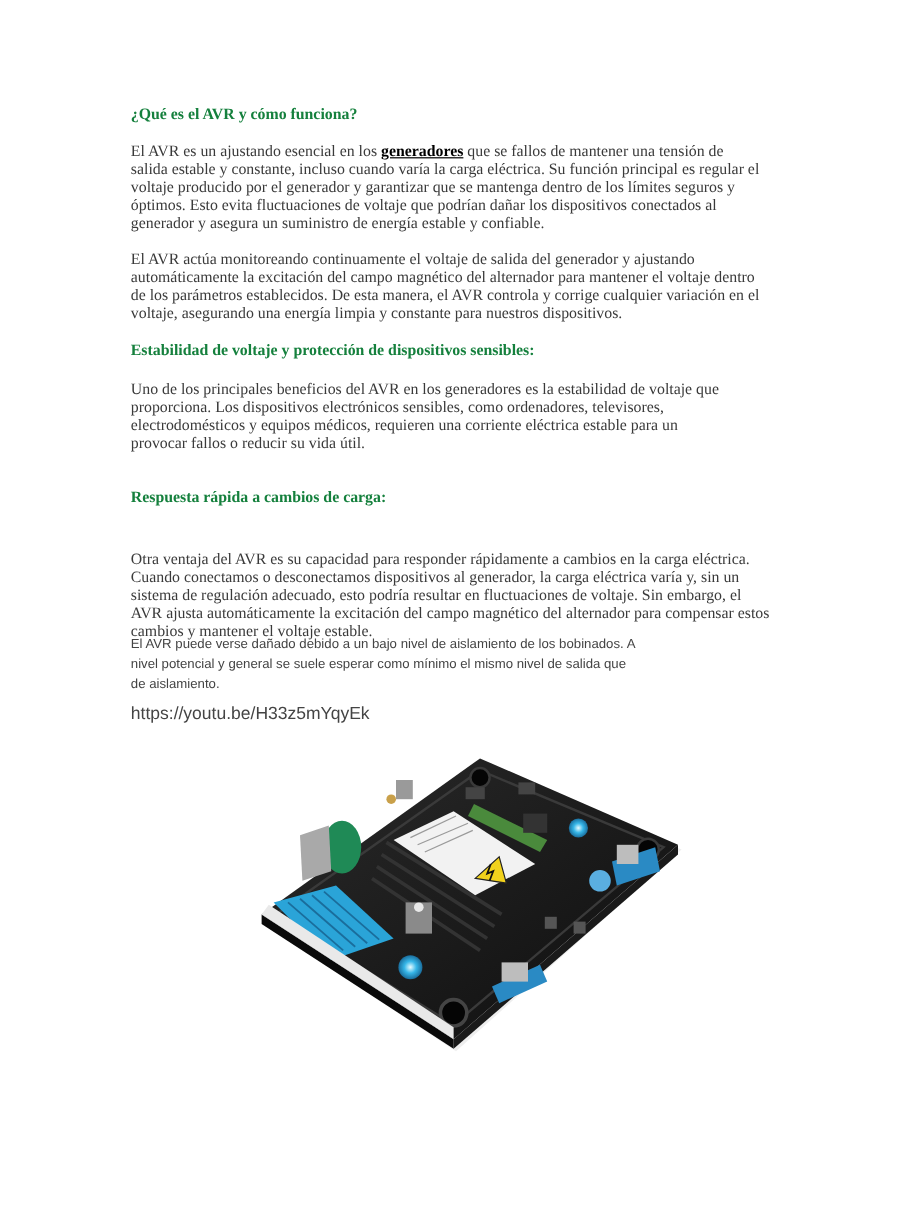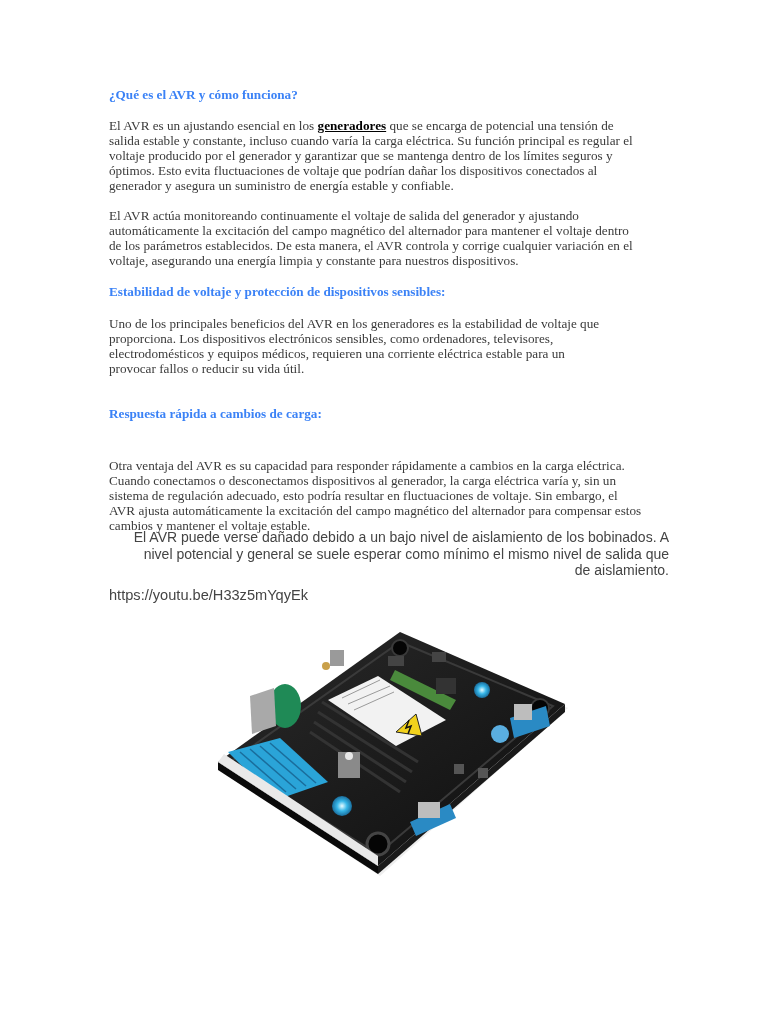--- a/index.html
+++ b/index.html
@@ -1,36 +1,36 @@
 <!DOCTYPE html>
 <html><head>
 <meta charset="utf-8">
 <style>
   html, body { margin: 0; padding: 0; background: #ffffff; }
   body { width: 768px; height: 1024px; position: relative; overflow: hidden; }
   .page { position: absolute; left: 0; top: 0; width: 768px; height: 1024px; background: #ffffff; }
   .serif { font-family: "Liberation Serif", "DejaVu Serif", serif; color: #3a3a3a; font-size: 13.2px; line-height: 15px; }
-  .heading { position: absolute; left: 109px; font-family: "Liberation Serif", "DejaVu Serif", serif; font-weight: bold; color: #3b82f6; font-size: 13.2px; line-height: 15px; white-space: nowrap; }
+  .heading { position: absolute; left: 109px; font-family: "Liberation Serif", "DejaVu Serif", serif; font-weight: bold; color: #15803d; font-size: 13.2px; line-height: 15px; white-space: nowrap; }
   .para { position: absolute; left: 109px; width: 560px; }
   .para .ln { display: block; white-space: nowrap; }
   .link-inline { color: #000000; font-weight: bold; text-decoration: underline; }
-  .sans { font-family: "Liberation Sans", "DejaVu Sans", sans-serif; color: #444444; font-size: 14px; line-height: 16.5px; text-align: right; }
+  .sans { font-family: "Liberation Sans", "DejaVu Sans", sans-serif; color: #444444; font-size: 11px; line-height: 16.5px; }
   .sans .ln { display: block; white-space: nowrap; }
   .url { position: absolute; left: 109px; top: 587px; font-family: "Liberation Sans", "DejaVu Sans", sans-serif; color: #444444; font-size: 14.6px; line-height: 16px; white-space: nowrap; text-align: right; }
   .figure { position: absolute; left: 210px; top: 622px; width: 370px; height: 260px; }
 </style>
 </head>
 <body>
 
 <div class="page">
 
   <div class="heading" style="top:87px;">¿Qué es el AVR y cómo funciona?</div>
 
   <div class="para serif" style="top:118px;">
-    <span class="ln"><span>El AVR es un ajustando esencial en los </span><a class="link-inline">generadores</a><span> que se encarga de potencial una tensión de</span></span>
+    <span class="ln"><span>El AVR es un ajustando esencial en los </span><a class="link-inline">generadores</a><span> que se fallos de mantener una tensión de</span></span>
     <span class="ln">salida estable y constante, incluso cuando varía la carga eléctrica. Su función principal es regular el</span>
     <span class="ln">voltaje producido por el generador y garantizar que se mantenga dentro de los límites seguros y</span>
     <span class="ln">óptimos. Esto evita fluctuaciones de voltaje que podrían dañar los dispositivos conectados al</span>
     <span class="ln">generador y asegura un suministro de energía estable y confiable.</span>
   </div>
 
   <div class="para serif" style="top:208px;">
     <span class="ln">El AVR actúa monitoreando continuamente el voltaje de salida del generador y ajustando</span>
     <span class="ln">automáticamente la excitación del campo magnético del alternador para mantener el voltaje dentro</span>
     <span class="ln">de los parámetros establecidos. De esta manera, el AVR controla y corrige cualquier variación en el</span>

